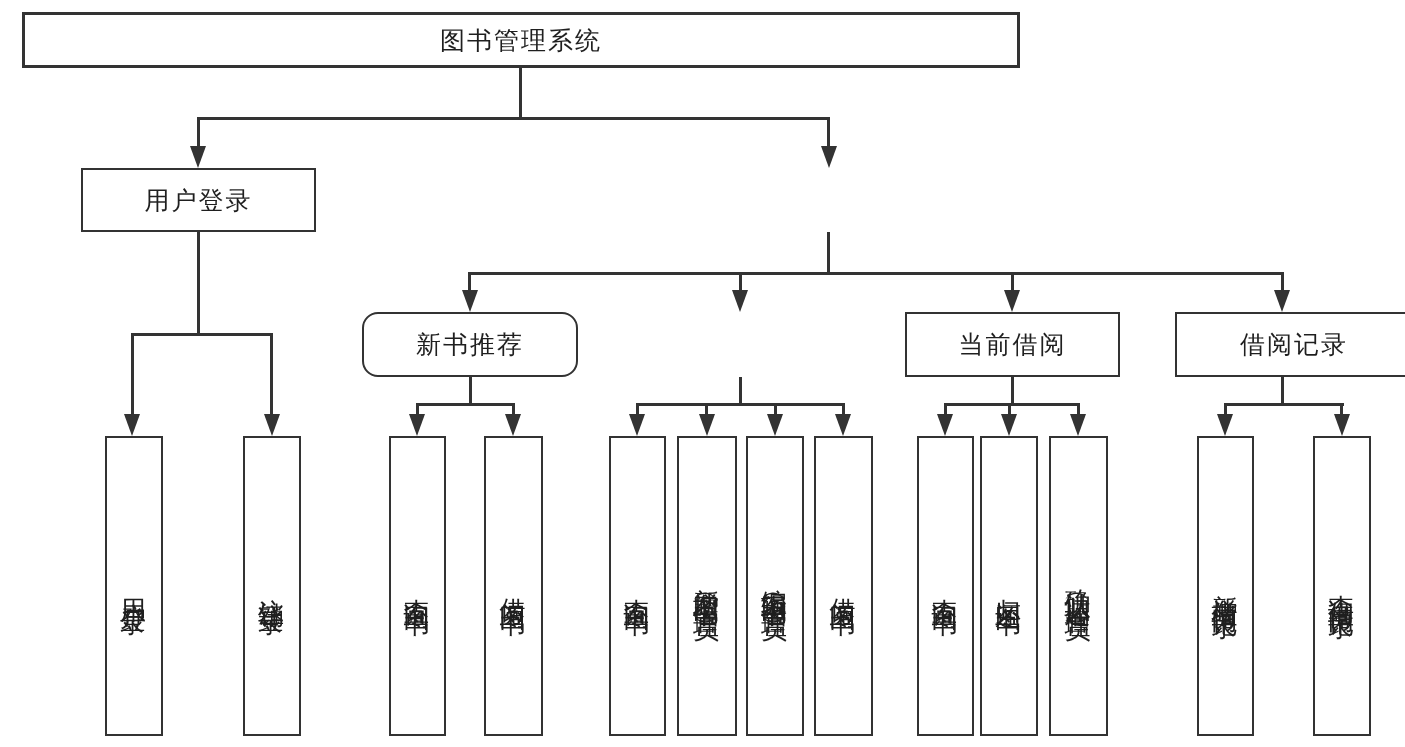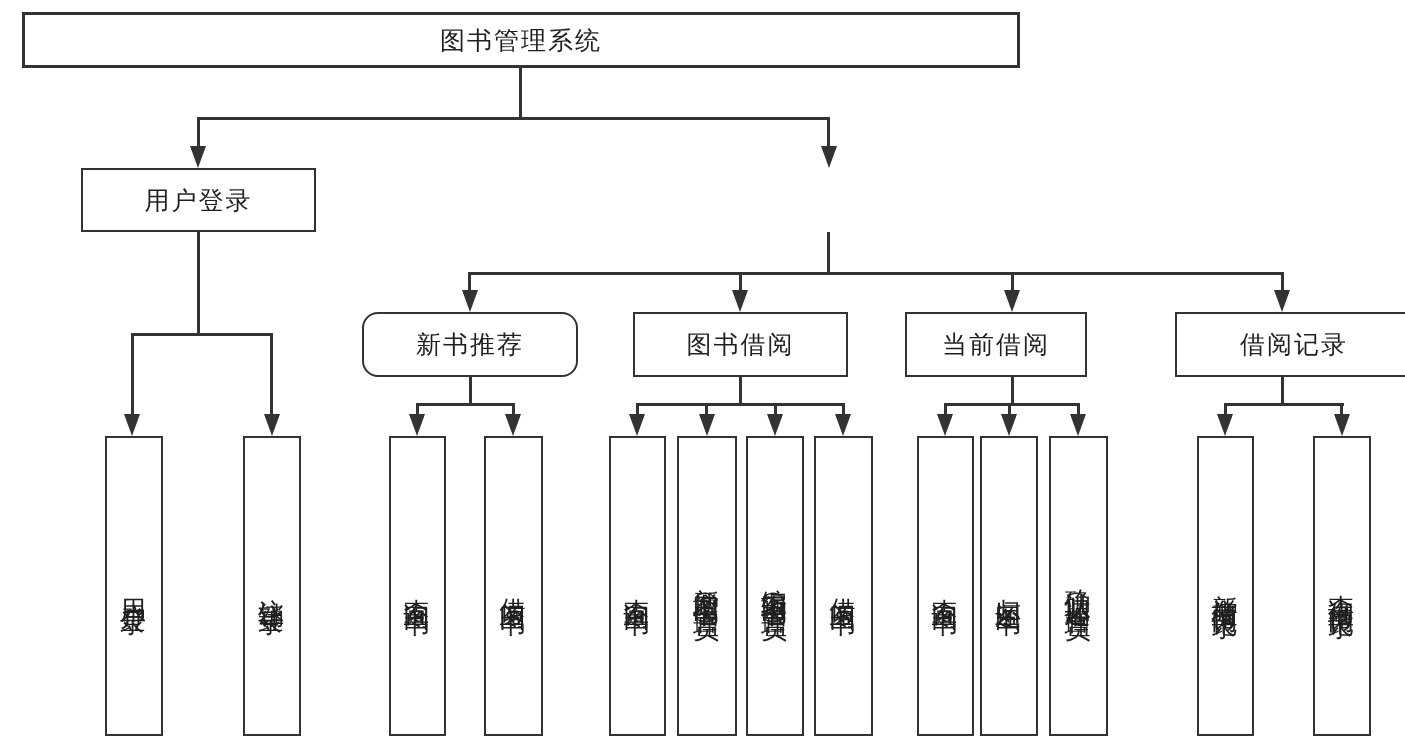--- a/index.html
+++ b/index.html
@@ -64,24 +64,21 @@
     <span class="hlabel">图书管理系统</span>
   </div>
 
   <div class="node" style="left:81px;top:168px;width:235px;height:64px;">
     <span class="hlabel">用户登录</span>
   </div>
 
   <div class="node" style="left:362px;top:312px;width:216px;height:65px;border-radius:16px;">
     <span class="hlabel">新书推荐</span>
   </div>
-  <div class="node" style="left:633px;top:312px;width:215px;height:65px;">
-    <span class="hlabel">图书借阅</span>
-  </div>
-  <div class="node" style="left:905px;top:312px;width:182px;height:65px;">
+  <div class="node" style="left:905px;top:312px;width:215px;height:65px;">
     <span class="hlabel">当前借阅</span>
   </div>
   <div class="node" style="left:1175px;top:312px;width:238px;height:65px;">
     <span class="hlabel">借阅记录</span>
   </div>
 
   <div class="node leaf" style="left:105px;top:436px;width:58px;height:300px;">
     <span class="vlabel">用户登录</span>
   </div>
   <div class="node leaf" style="left:243px;top:436px;width:58px;height:300px;">

